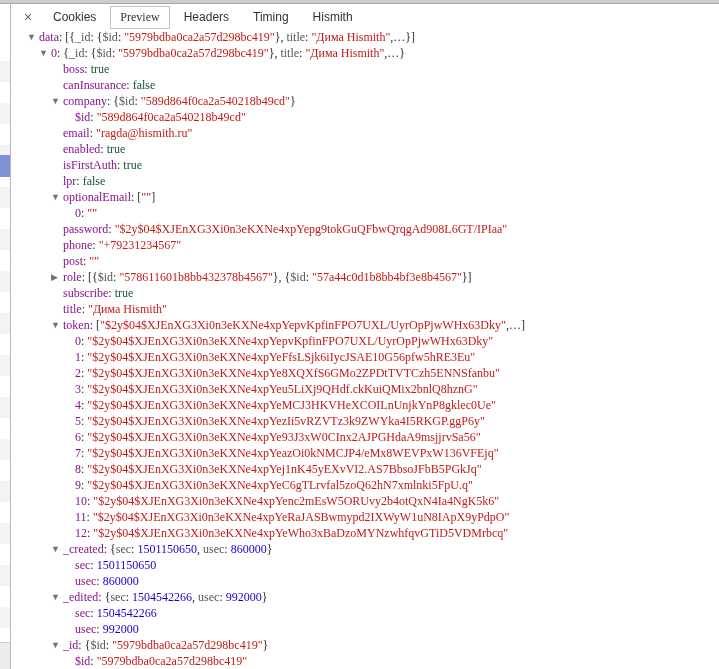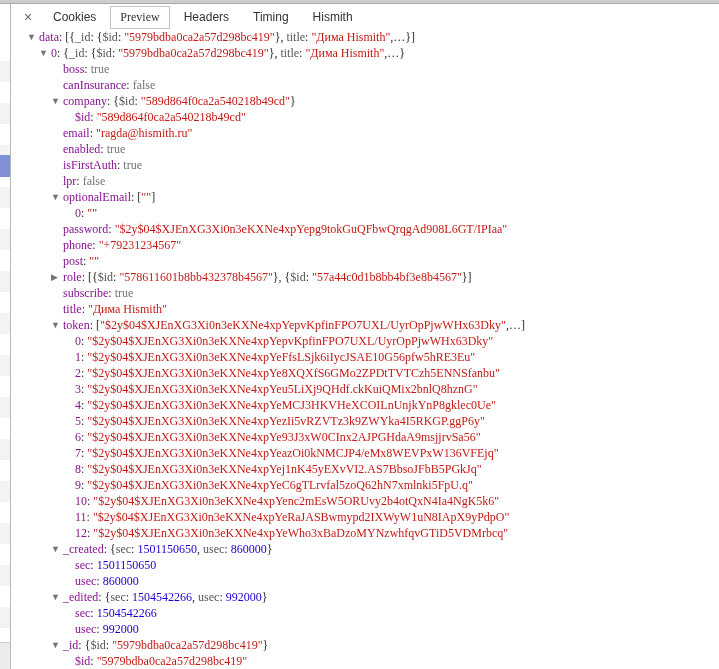--- a/index.html
+++ b/index.html
@@ -71,21 +71,21 @@
   .row { height: 16px; }
   .arrow {
     display: inline-block; width: 12px;
     font-size: 9px; color: #727272;
     vertical-align: 1px;
   }
   .k  { color: #881391; }  
   .pk { color: #565656; }  
   .s  { color: #c41a16; }  
   .n  { color: #1c00cf; }  
-  .b  { color: #737373; }  
+  .b  { color: #14532d; }  
   .p  { color: #303030; }  
 </style>
 </head>
 <body>
 
 <div class="top-strip"></div>
 
 <div class="left-rail">
   <div class="rail-stripes"></div>
   <div class="rail-selected"></div>

